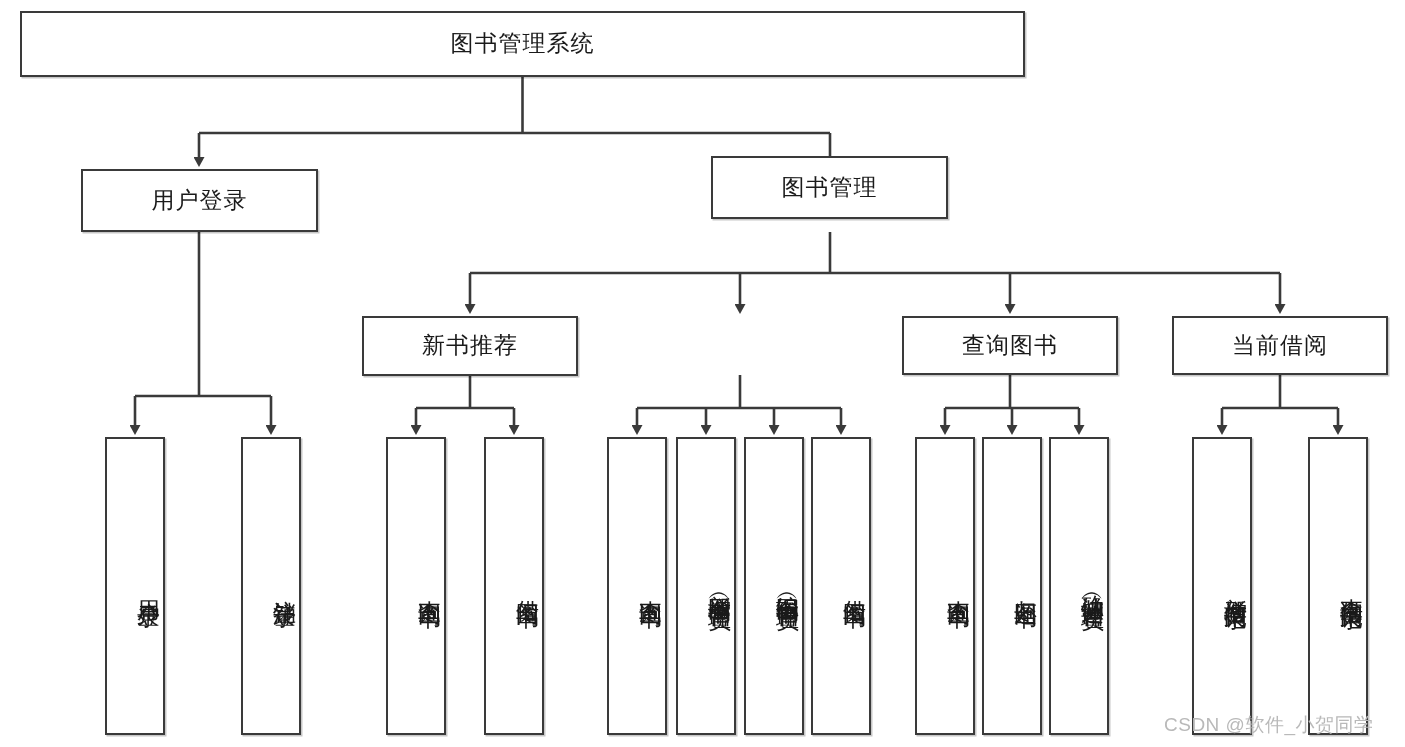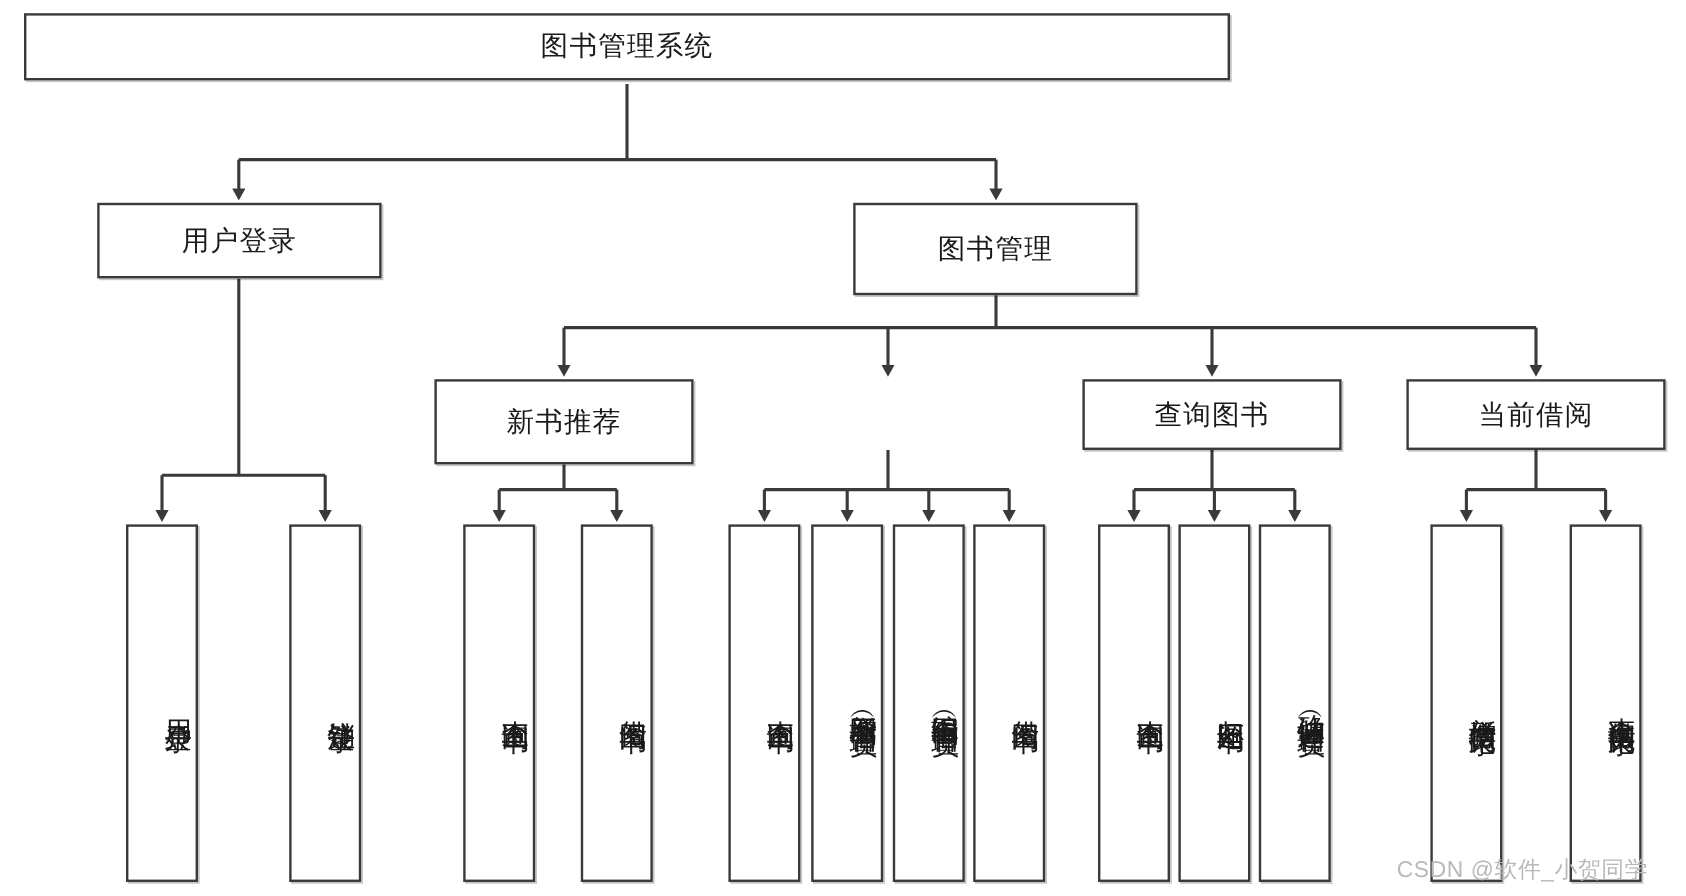--- a/index.html
+++ b/index.html
@@ -110,32 +110,32 @@
       <path d="M1012,408 L1012,426" marker-end="url(#arrow)"></path>
       <path d="M1079,408 L1079,426" marker-end="url(#arrow)"></path>
 
       <path d="M1280,375 L1280,408"></path>
       <path d="M1222,408 L1338,408"></path>
       <path d="M1222,408 L1222,426" marker-end="url(#arrow)"></path>
       <path d="M1338,408 L1338,426" marker-end="url(#arrow)"></path>
     </g>
   </svg>
 
-  <div class="node horiz" style="left:20px; top:11px; width:1005px; height:56px;">
+  <div class="node horiz" style="left:20px; top:11px; width:1005px; height:66px;">
     <span>图书管理系统</span>
   </div>
 
   <div class="node horiz" style="left:81px; top:169px; width:237px; height:63px;">
     <span>用户登录</span>
   </div>
-  <div class="node horiz" style="left:711px; top:169px; width:237px; height:77px;">
+  <div class="node horiz" style="left:711px; top:156px; width:237px; height:63px;">
     <span>图书管理</span>
   </div>
 
-  <div class="node horiz" style="left:362px; top:316px; width:216px; height:71px;">
+  <div class="node horiz" style="left:362px; top:316px; width:216px; height:60px;">
     <span>新书推荐</span>
   </div>
   <div class="node horiz" style="left:902px; top:316px; width:216px; height:59px;">
     <span>查询图书</span>
   </div>
   <div class="node horiz" style="left:1172px; top:316px; width:216px; height:59px;">
     <span>当前借阅</span>
   </div>
 
   <div class="node vert" style="left:105px; top:437px; width:60px; height:298px;">

